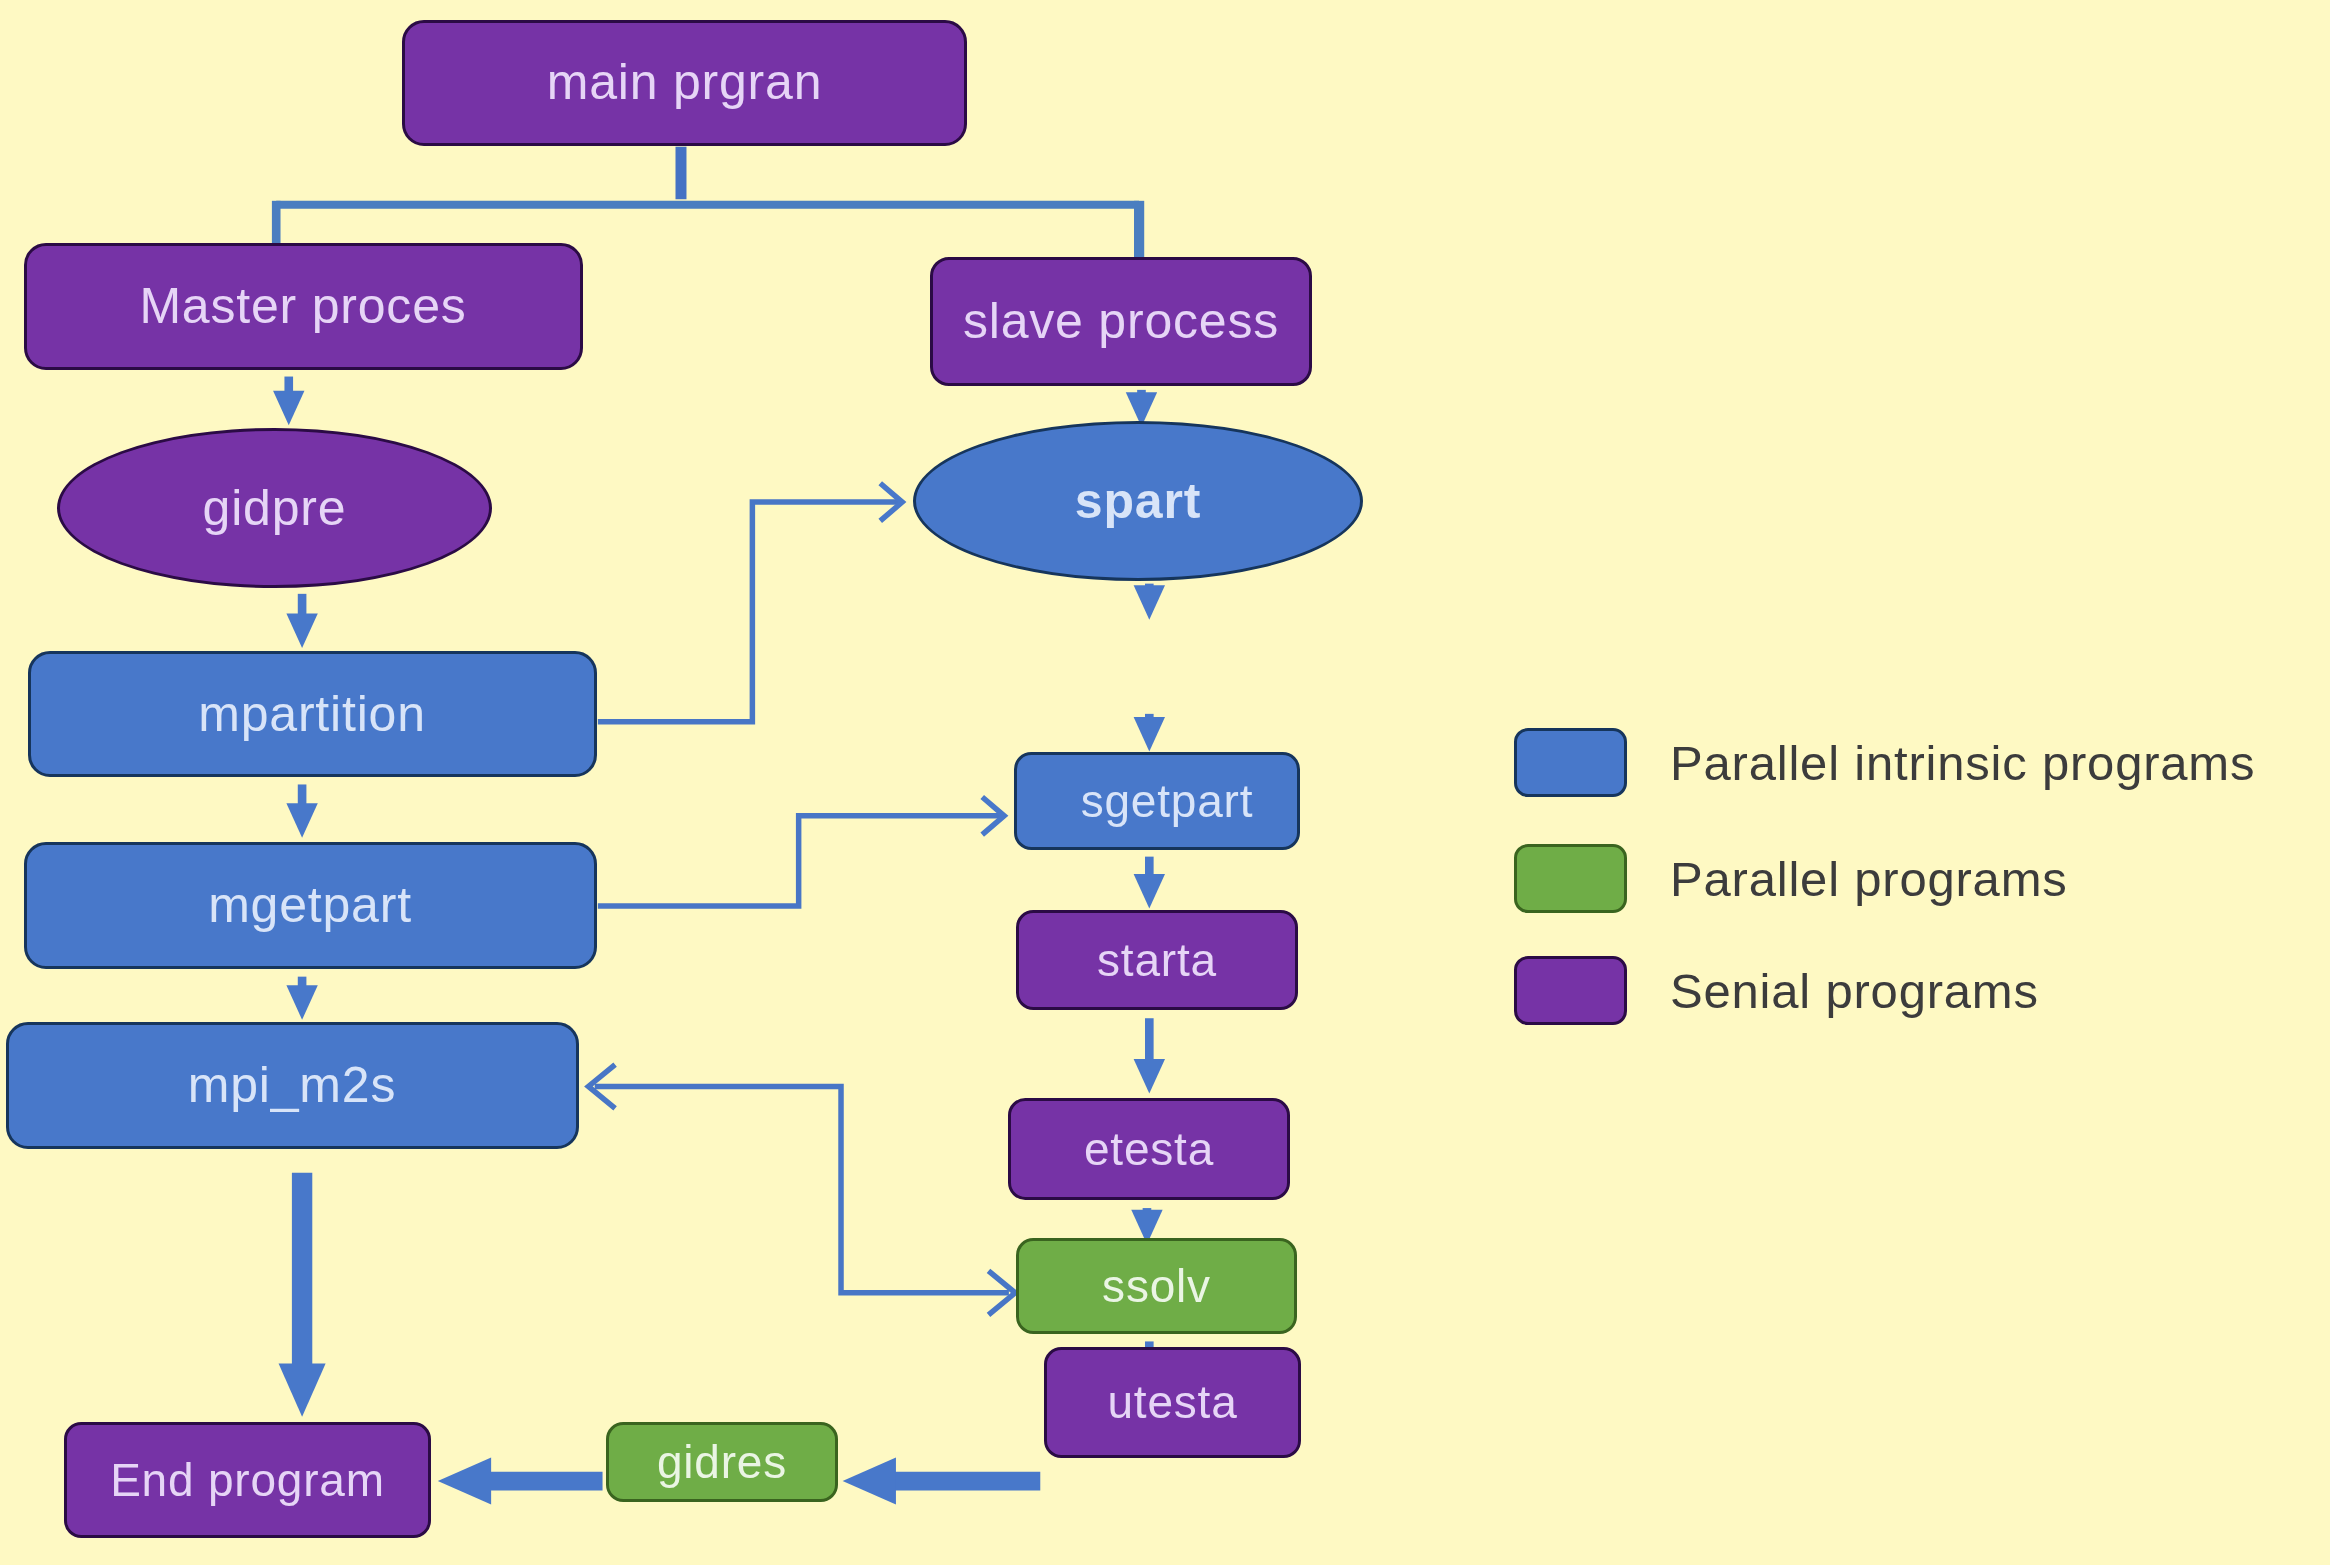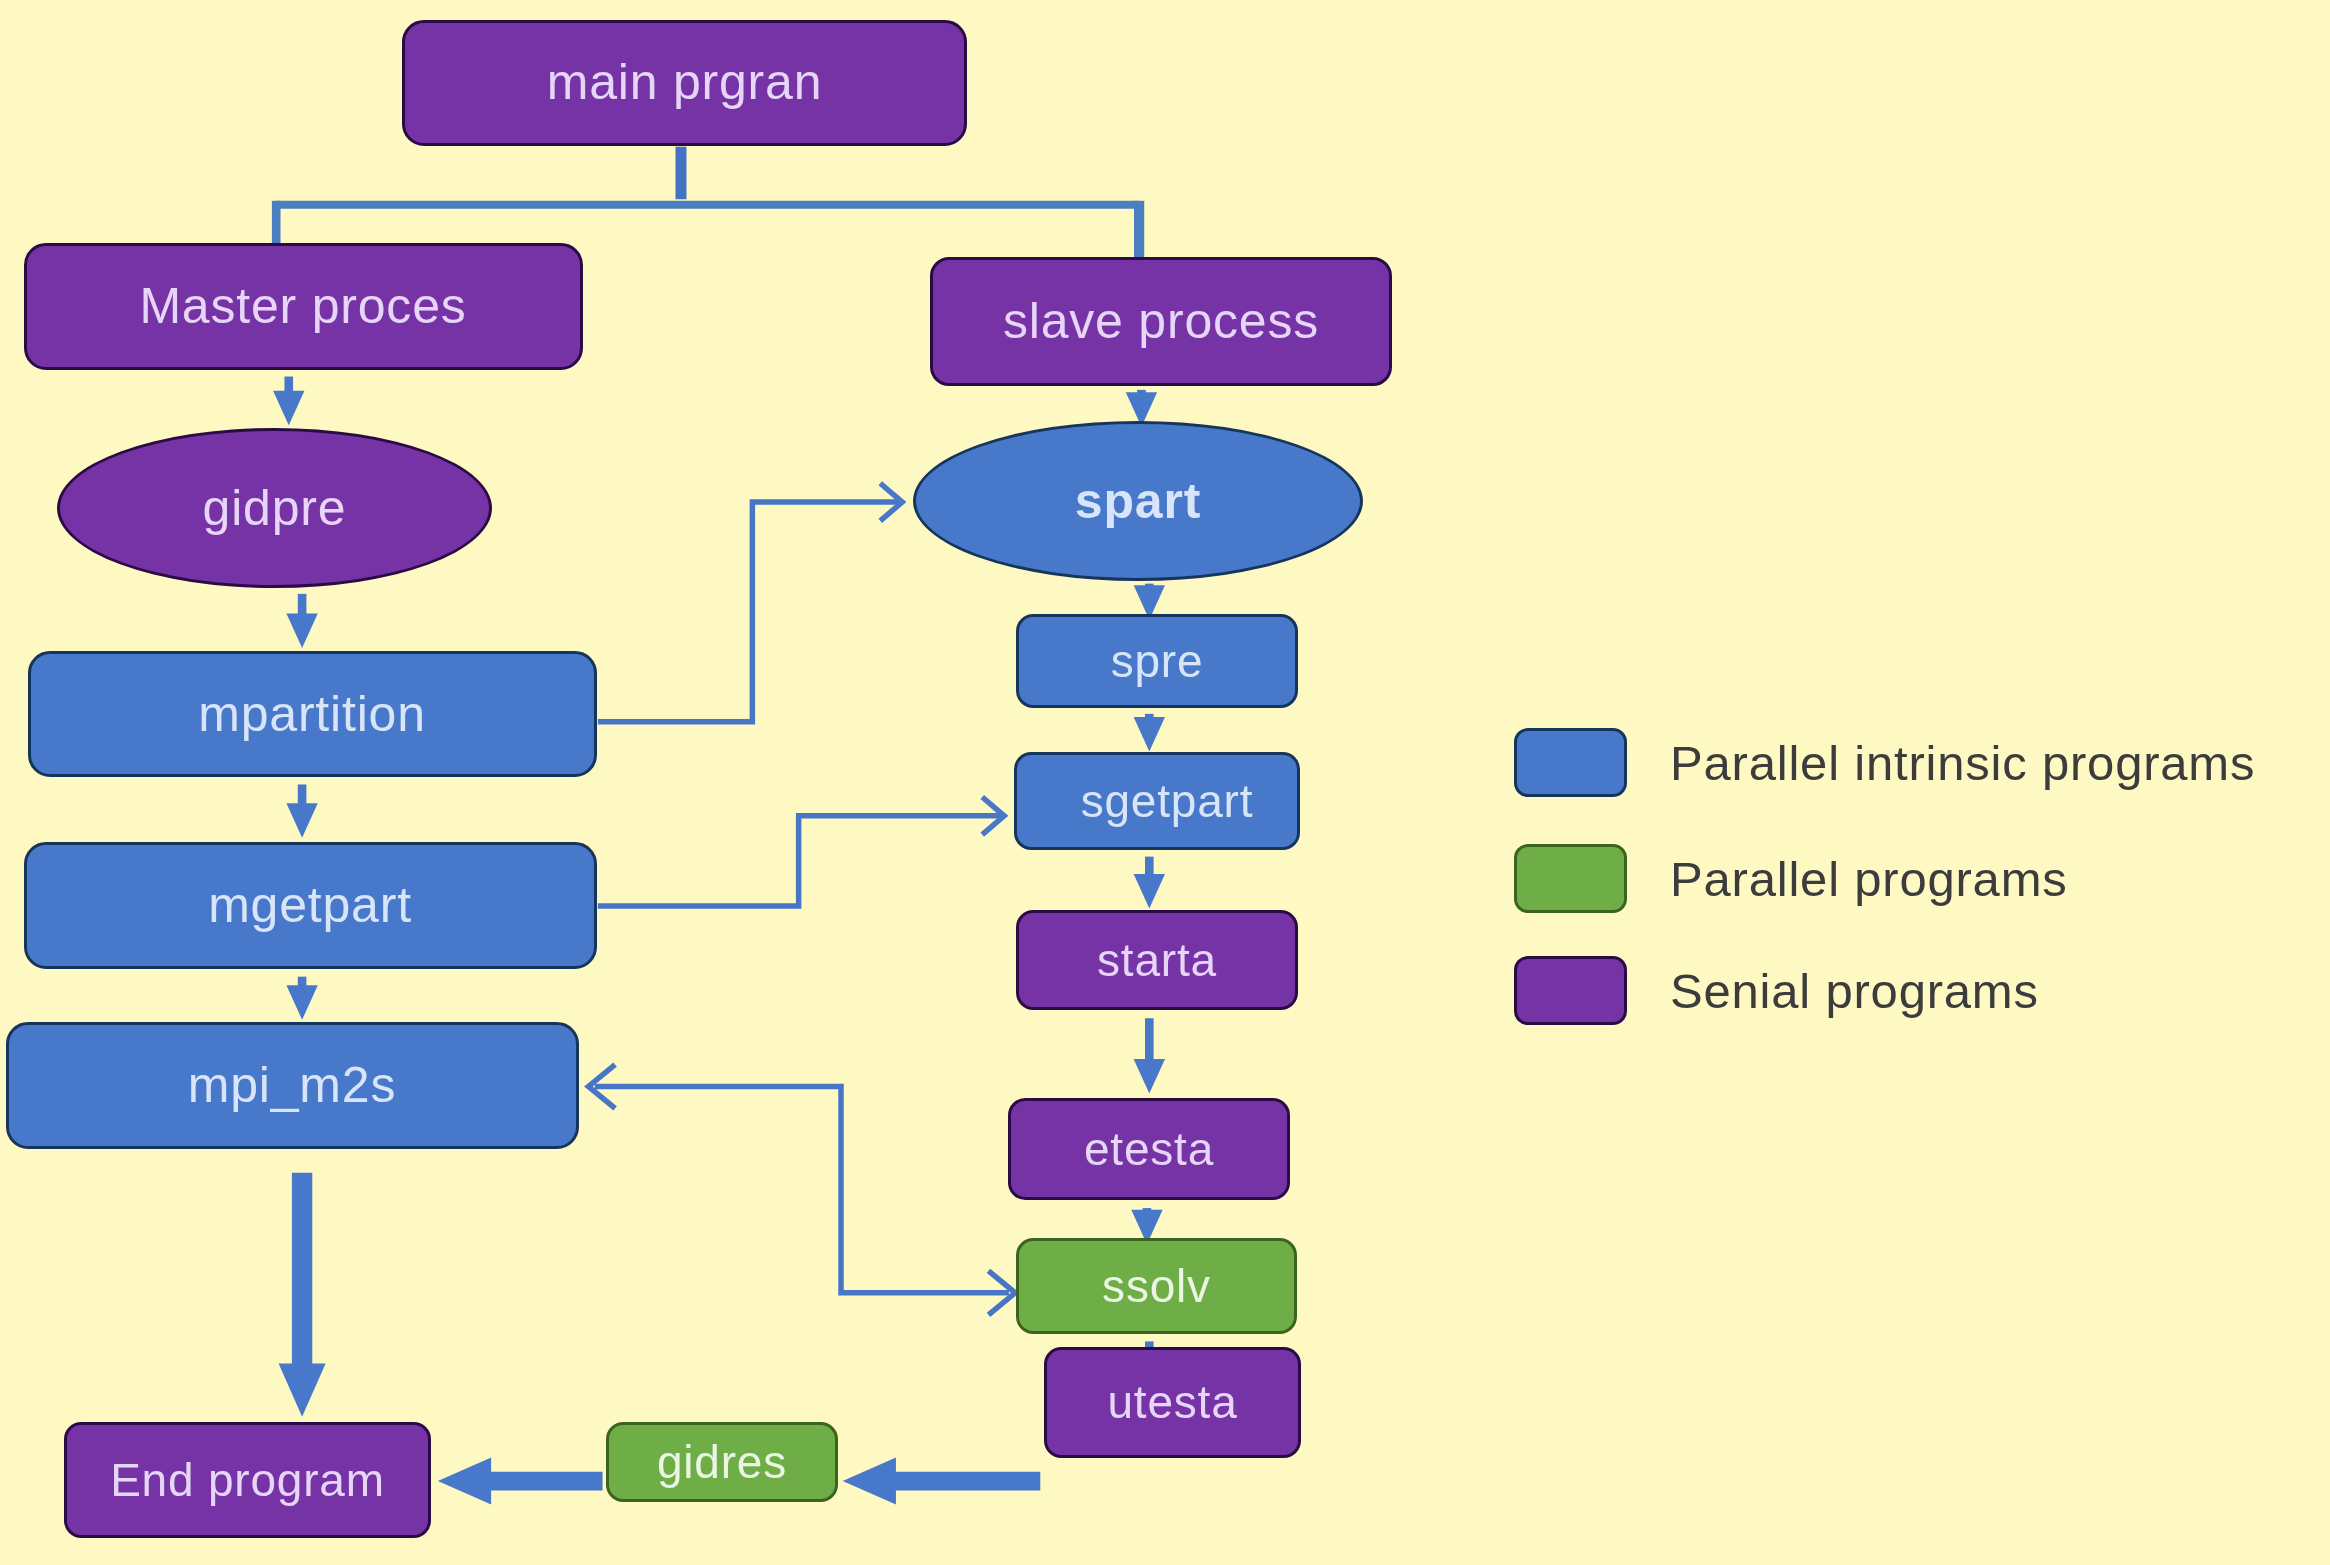--- a/index.html
+++ b/index.html
@@ -96,25 +96,24 @@
   <div class="node ellipse purple big" style="left:57px;top:428px;width:435px;height:160px;border-width:3.1px;">gidpre</div>
 
   <div class="node rect blue big" style="left:27.5px;top:651px;width:569px;height:126px;">mpartition</div>
 
   <div class="node rect blue big" style="left:23.5px;top:842px;width:573px;height:127px;">mgetpart</div>
 
   <div class="node rect blue big" style="left:5.5px;top:1022px;width:573px;height:127px;">mpi_m2s</div>
 
   <div class="node rect-sm purple mid" style="left:64px;top:1422px;width:367px;height:116px;">End program</div>
 
-  <div class="node rect purple big" style="left:930px;top:257px;width:462px;height:129px;border-radius:19px;">slave process</div>
+  <div class="node rect purple big" style="left:930px;top:257px;width:382px;height:129px;border-radius:19px;">slave process</div>
 
   <div class="node ellipse blue big" style="left:913px;top:421px;width:450px;height:160px;border-width:3.1px;font-weight:bold;">spart</div>
 
-  <div class="node rect-sm blue mid" style="left:1016px;top:614px;width:282px;height:94px;">spre</div>
 
   <div class="node rect-sm blue mid" style="left:1014px;top:752px;width:286px;height:98px;padding-left:20px;">sgetpart</div>
 
   <div class="node rect-sm purple mid" style="left:1016px;top:910px;width:282px;height:100px;">starta</div>
 
   <div class="node rect-sm purple mid" style="left:1008px;top:1098px;width:282px;height:102px;">etesta</div>
 
   <div class="node rect-sm green mid" style="left:1016px;top:1238px;width:281px;height:96px;">ssolv</div>
 
   <div class="node rect-sm purple mid" style="left:1044px;top:1347px;width:257px;height:111px;">utesta</div>

